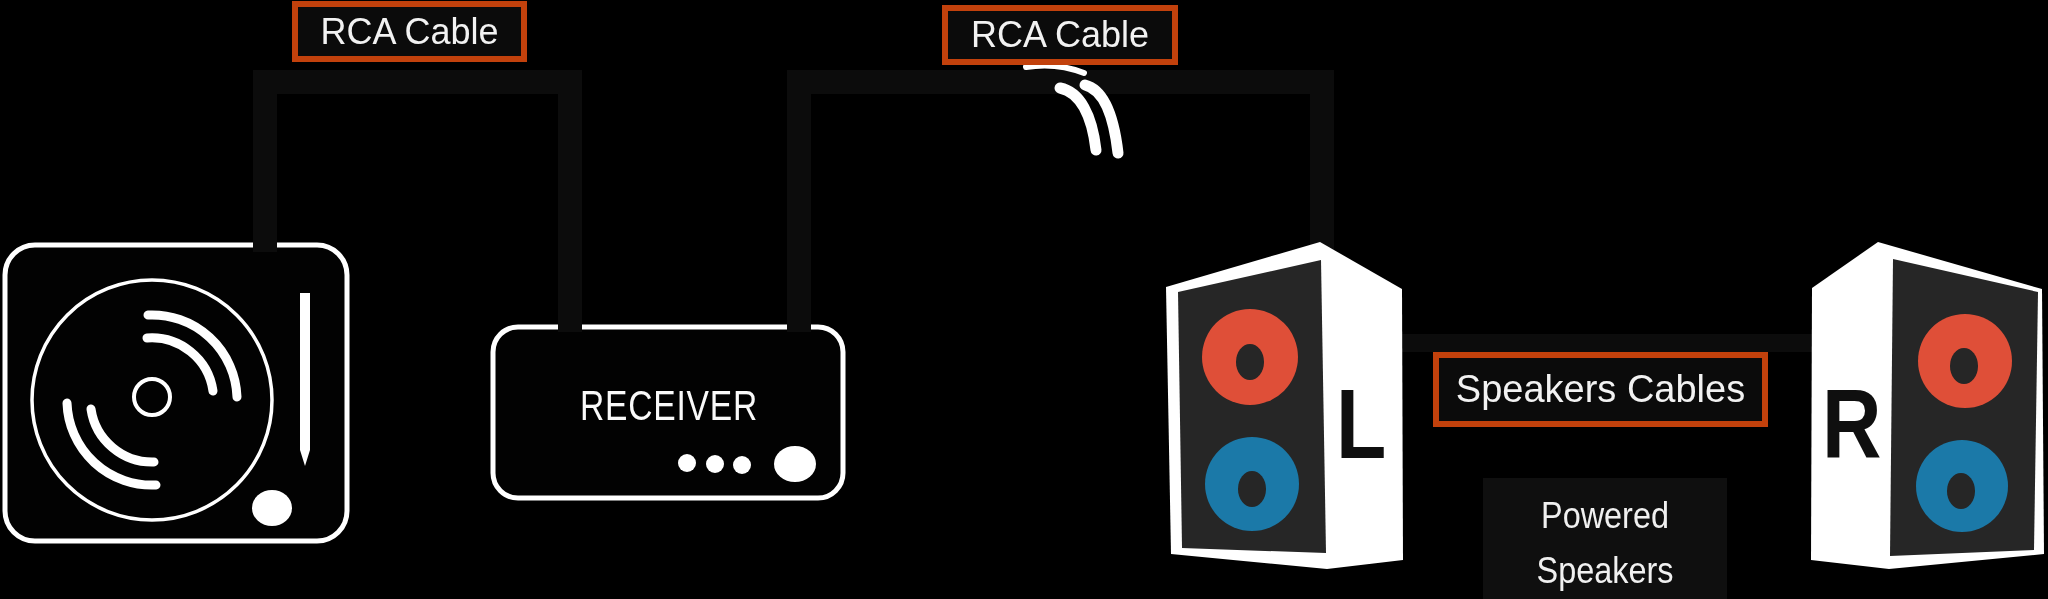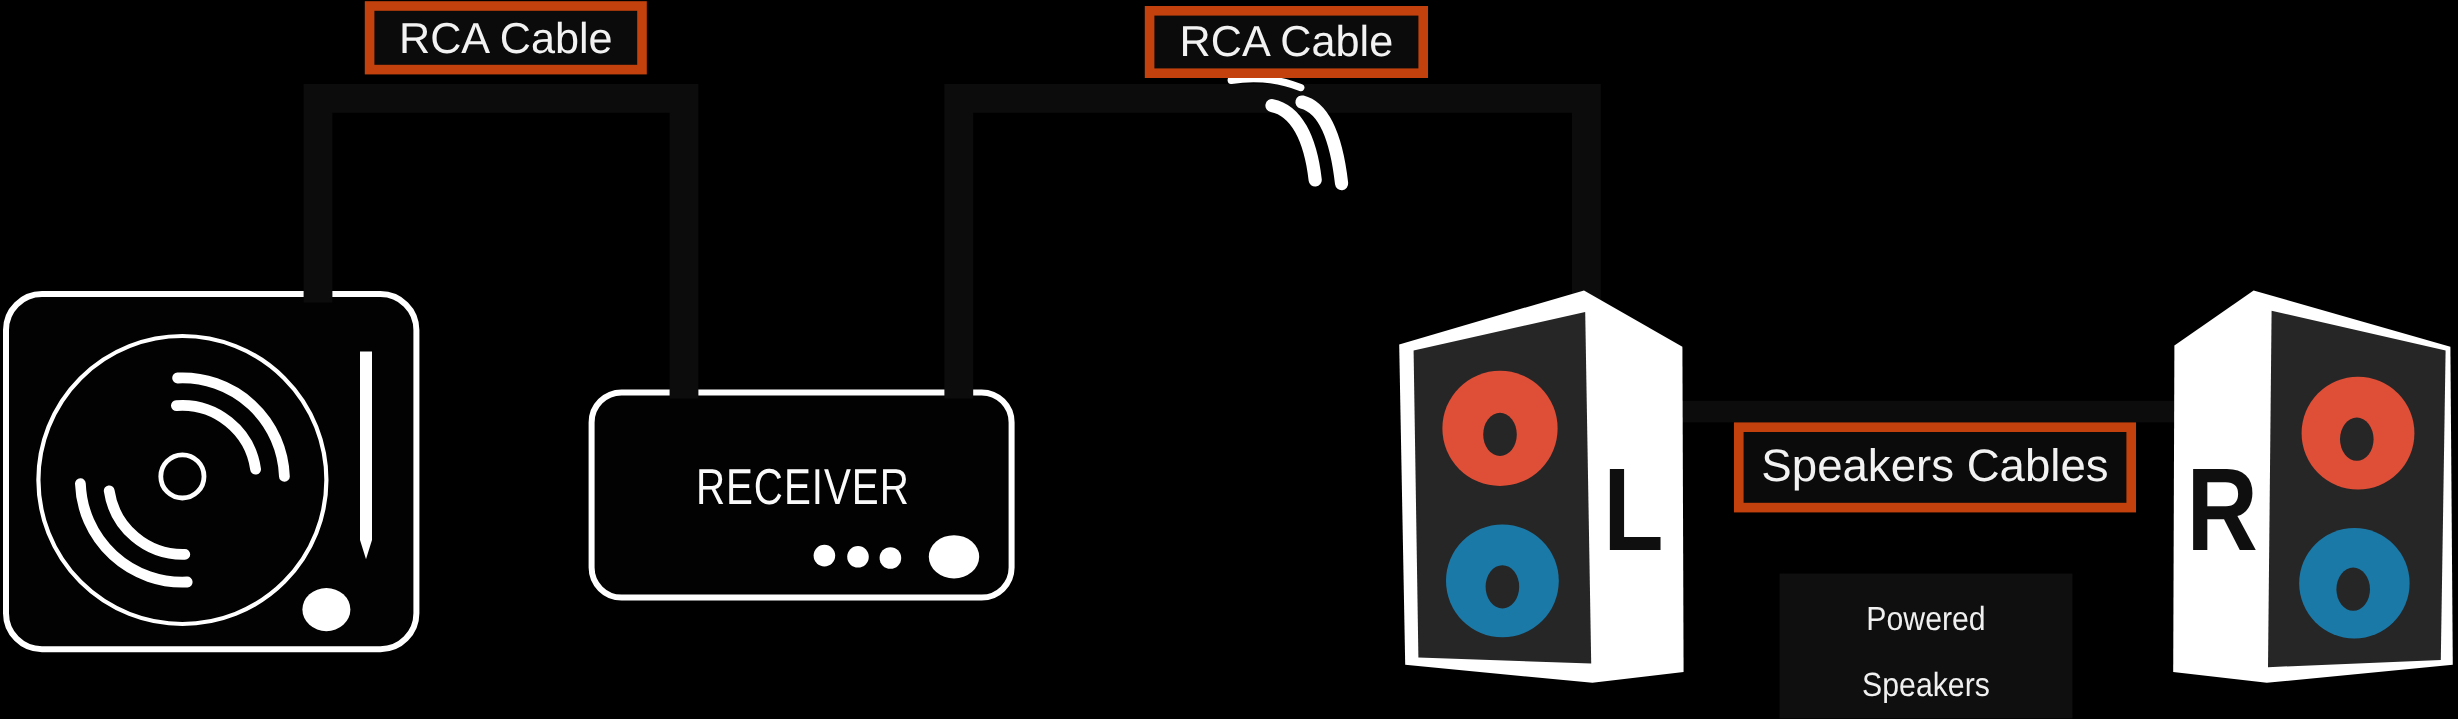--- a/index.html
+++ b/index.html
@@ -7,42 +7,41 @@
     position:relative;
     width:2048px;height:599px;
     background:#000;
     overflow:hidden;
     font-family:"Liberation Sans", sans-serif;
   }
   .canvas svg{position:absolute;left:0;top:0;z-index:1;}
   .label-box{
     position:absolute;z-index:2;
     box-sizing:border-box;
-    border:8px solid #c2410c;
+    border:6px solid #c2410c;
     background:#0b0b0b;
     color:#f2f2f2;
     display:flex;align-items:center;justify-content:center;
     white-space:nowrap;
-    margin-left:12px;
   }
   #rca-left{left:292px;top:1px;width:235px;height:61px;font-size:36px;}
   #rca-right{left:942px;top:5px;width:236px;height:60px;font-size:36px;}
   #speakers-cables{left:1433px;top:352px;width:335px;height:75px;font-size:38px;}
   #receiver-label{
     position:absolute;z-index:2;
     left:493px;top:385px;width:352px;height:50px;
     color:#fafafa;font-size:42px;letter-spacing:1px;
     text-align:center;line-height:1;
     transform:scaleX(0.8);
   }
   #powered-caption{
     position:absolute;z-index:2;
     left:1483px;top:478px;width:244px;height:121px;
     background:#0f0f0f;
-    color:#f0f0f0;font-size:28px;line-height:55px;
+    color:#f0f0f0;font-size:36px;line-height:55px;
     text-align:center;
     padding-top:10px;box-sizing:border-box;
     transform-origin:center top;
   }
   #powered-caption .cap-line{transform:scaleX(0.9);}
   .spk-letter{
     position:absolute;z-index:2;
     color:#0f0f0f;
     font-size:98px;font-weight:bold;line-height:1;
     transform:scaleX(0.84);transform-origin:left bottom;

